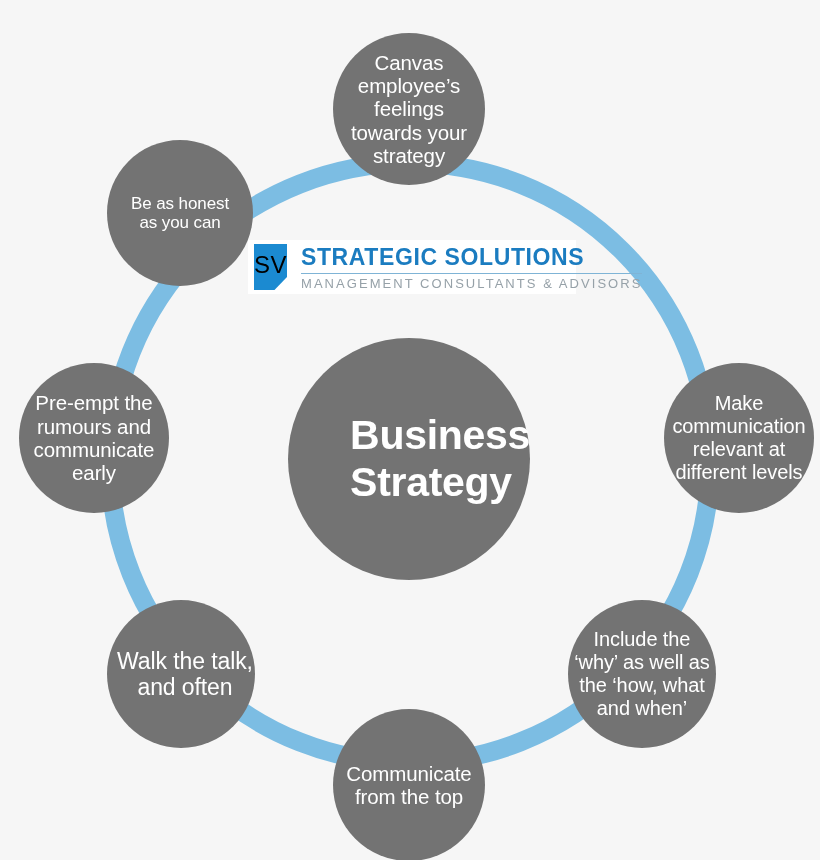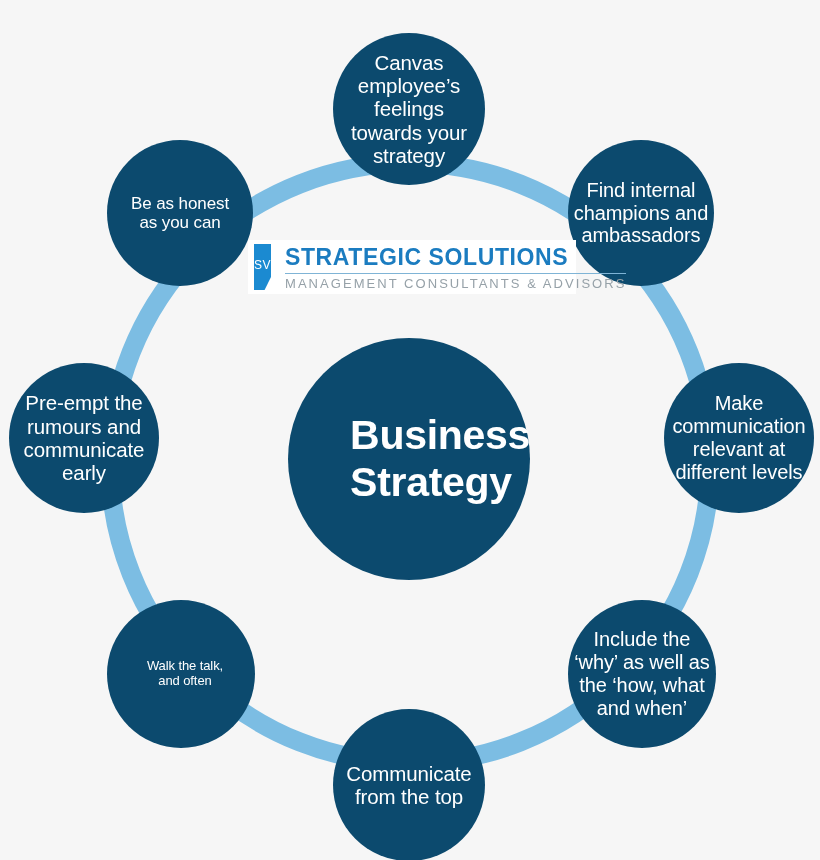--- a/index.html
+++ b/index.html
@@ -10,21 +10,21 @@
     overflow:hidden;
     position:relative;
   }
   #stage{position:absolute;inset:0;width:820px;height:860px;}
   .svg-layer{position:absolute;left:0;top:0;width:820px;height:860px;}
 
   
   .node{
     position:absolute;
     border-radius:50%;
-    background:#0c4a6e;
+    background:#737373;
     display:flex;
     align-items:center;
     justify-content:center;
     text-align:center;
     color:#ffffff;
     box-sizing:border-box;
   }
   .node .label{
     display:block;
     line-height:1.14;
@@ -44,23 +44,23 @@
   #n-right        {left:664px; top:363px; width:150px;height:150px;}
   #n-right .label {font-size:20px;}
 
   #n-bottomright       {left:568px; top:600px; width:148px;height:148px;}
   #n-bottomright .label{font-size:20px;}
 
   #n-bottom        {left:333px; top:709px; width:152px;height:152px;}
   #n-bottom .label {font-size:20.5px;}
 
   #n-bottomleft       {left:107px; top:600px; width:148px;height:148px;}
-  #n-bottomleft .label{font-size:13px;padding-left:8px;}
-
-  #n-left        {left:9px;  top:363px; width:150px;height:150px;}
+  #n-bottomleft .label{font-size:23px;padding-left:8px;}
+
+  #n-left        {left:19px;  top:363px; width:150px;height:150px;}
   #n-left .label {font-size:20.5px;}
 
   #n-topleft       {left:107px; top:140px; width:146px;height:146px;}
   #n-topleft .label{font-size:17px;}
 
   
   #n-center{
     left:288px;top:338px;width:242px;height:242px;
     align-items:center;justify-content:flex-end;
   }
@@ -87,22 +87,22 @@
     width:47px;
     margin:4px 0 4px 6px;
     background:#1b8ad1;
     position:relative;
     display:flex;
     align-items:center;
     justify-content:center;
     clip-path:polygon(0 0,100% 0,100% 72%,62% 100%,0 100%);
   }
   #logo-badge .sv{
-    color:#ffffff;
-    font-size:12px;
+    color:#000000;
+    font-size:24px;
     font-weight:400;
     letter-spacing:0.5px;
     position:relative;
     top:-2px;
   }
   #logo-text{
     flex:1;
     padding:6px 4px 4px 14px;
     display:flex;
     flex-direction:column;
@@ -141,25 +141,20 @@
   </svg>
 
   <div class="node" id="n-top">
     <span class="label">Canvas
 employee’s
 feelings
 towards your
 strategy</span>
   </div>
 
-  <div class="node" id="n-topright">
-    <span class="label">Find internal
-champions and
-ambassadors</span>
-  </div>
 
   <div class="node" id="n-bottomright">
     <span class="label">Include the
 ‘why’ as well as
 the ‘how, what
 and when’</span>
   </div>
 
   <div class="node" id="n-right">
     <span class="label">Make

